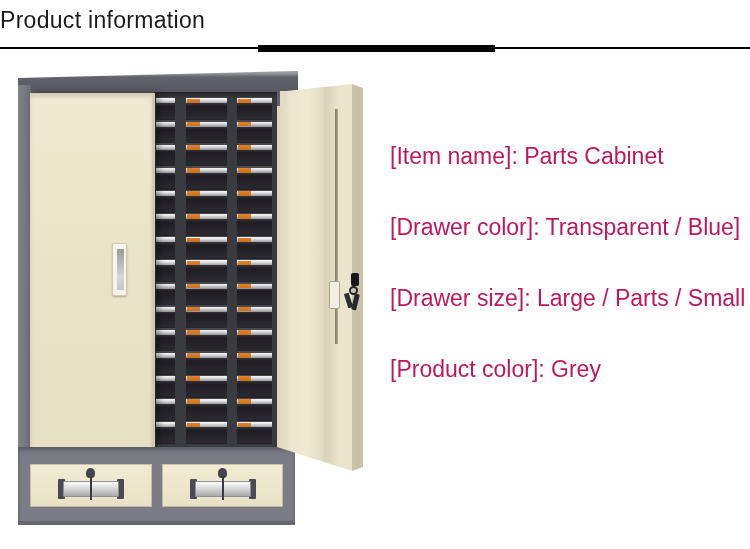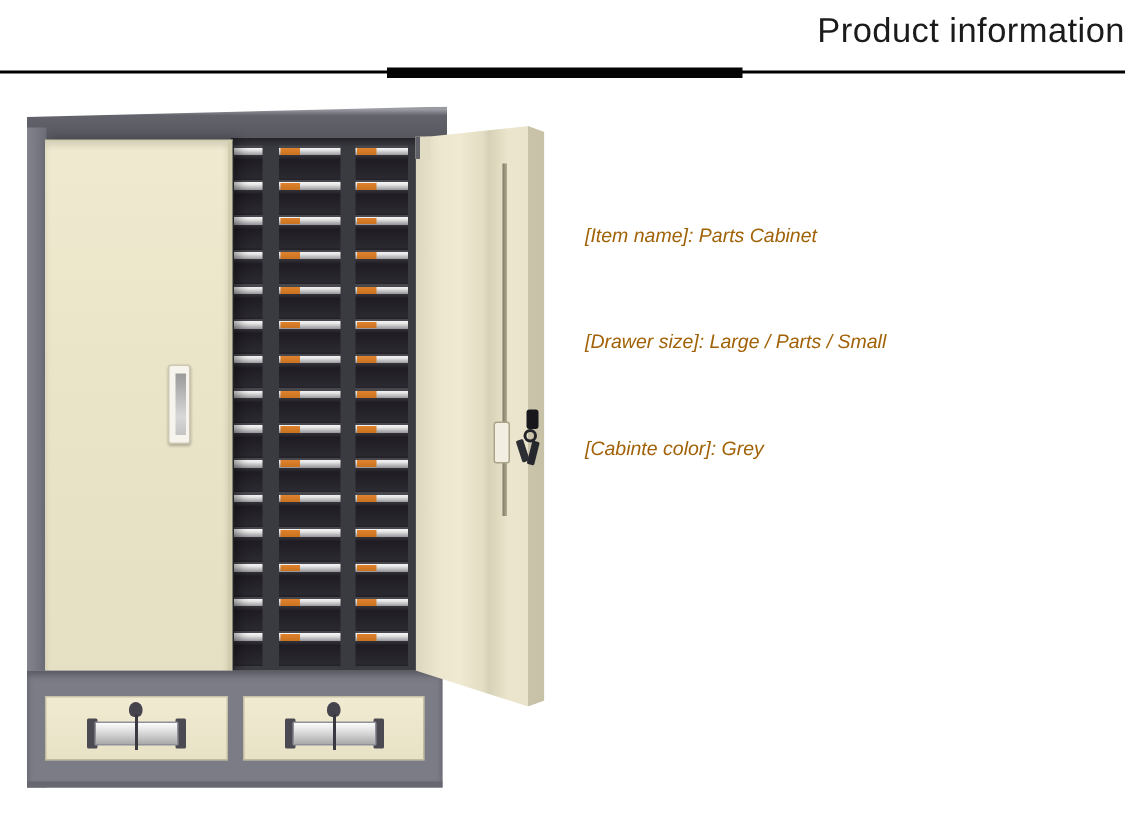--- a/index.html
+++ b/index.html
@@ -3,21 +3,21 @@
 <meta charset="utf-8">
 <style>
   * { margin:0; padding:0; box-sizing:border-box; }
   html,body { background:#ffffff; }
   .page {
     position:relative; width:750px; height:549px; overflow:hidden;
     background:#ffffff; font-family:"Liberation Sans", sans-serif;
   }
   
   .title {
-    position:absolute; left:0; right:0; top:7px; text-align:right;
+    position:absolute; left:0; right:0; top:7px; text-align:left;
     font-size:23px; font-weight:400; color:#1b1b1b; letter-spacing:.3px;
   }
   .rule-thin { position:absolute; left:0; right:0; top:47px; height:2px; background:#000; }
   .rule-thick { position:absolute; left:258px; top:45px; width:237px; height:7px; background:#050505; }
 
   
   figure.cabinet { position:absolute; inset:0; }
   figure.cabinet div { position:absolute; }
 
   .cab-top {
@@ -110,21 +110,21 @@
   .odoor-lock { left:74px; top:190px; width:8px; height:13px; background:#17171c; border-radius:2px; }
   .odoor-keys { left:68px; top:203px; width:20px; height:26px; }
   .key-ring { left:4px; top:0; width:9px; height:9px; border:2px solid #23232a; border-radius:50%; }
   .key-a { left:8px; top:8px; width:5px; height:16px; background:#26262d; transform:rotate(14deg); border-radius:1px; }
   .key-b { left:1px; top:7px; width:5px; height:15px; background:#2d2d34; transform:rotate(-18deg); border-radius:1px; }
 
   
   .specs { position:absolute; left:390px; top:146px; list-style:none; }
   .specs li {
     height:21px; line-height:21px; margin-bottom:50px;
-    font-size:13px; color:#a16207; white-space:nowrap;font-style:italic;
+    font-size:23px; color:#be185d; white-space:nowrap;
   }
 </style>
 </head>
 <body>
 
 <div class="page">
 
   <h1 class="title">Product information</h1>
   <div class="rule-thin"></div>
   <div class="rule-thick"></div>
@@ -171,17 +171,18 @@
       <div class="odoor-keys">
         <div class="key-ring"></div>
         <div class="key-a"></div>
         <div class="key-b"></div>
       </div>
     </div>
   </figure>
 
   <ul class="specs">
     <li>[Item name]: Parts Cabinet</li>
+    <li>[Drawer color]: Transparent / Blue]</li>
     <li>[Drawer size]: Large / Parts / Small</li>
-    <li>[Cabinte color]: Grey</li>
+    <li>[Product color]: Grey</li>
   </ul>
 
 </div>
 
 </body></html>

